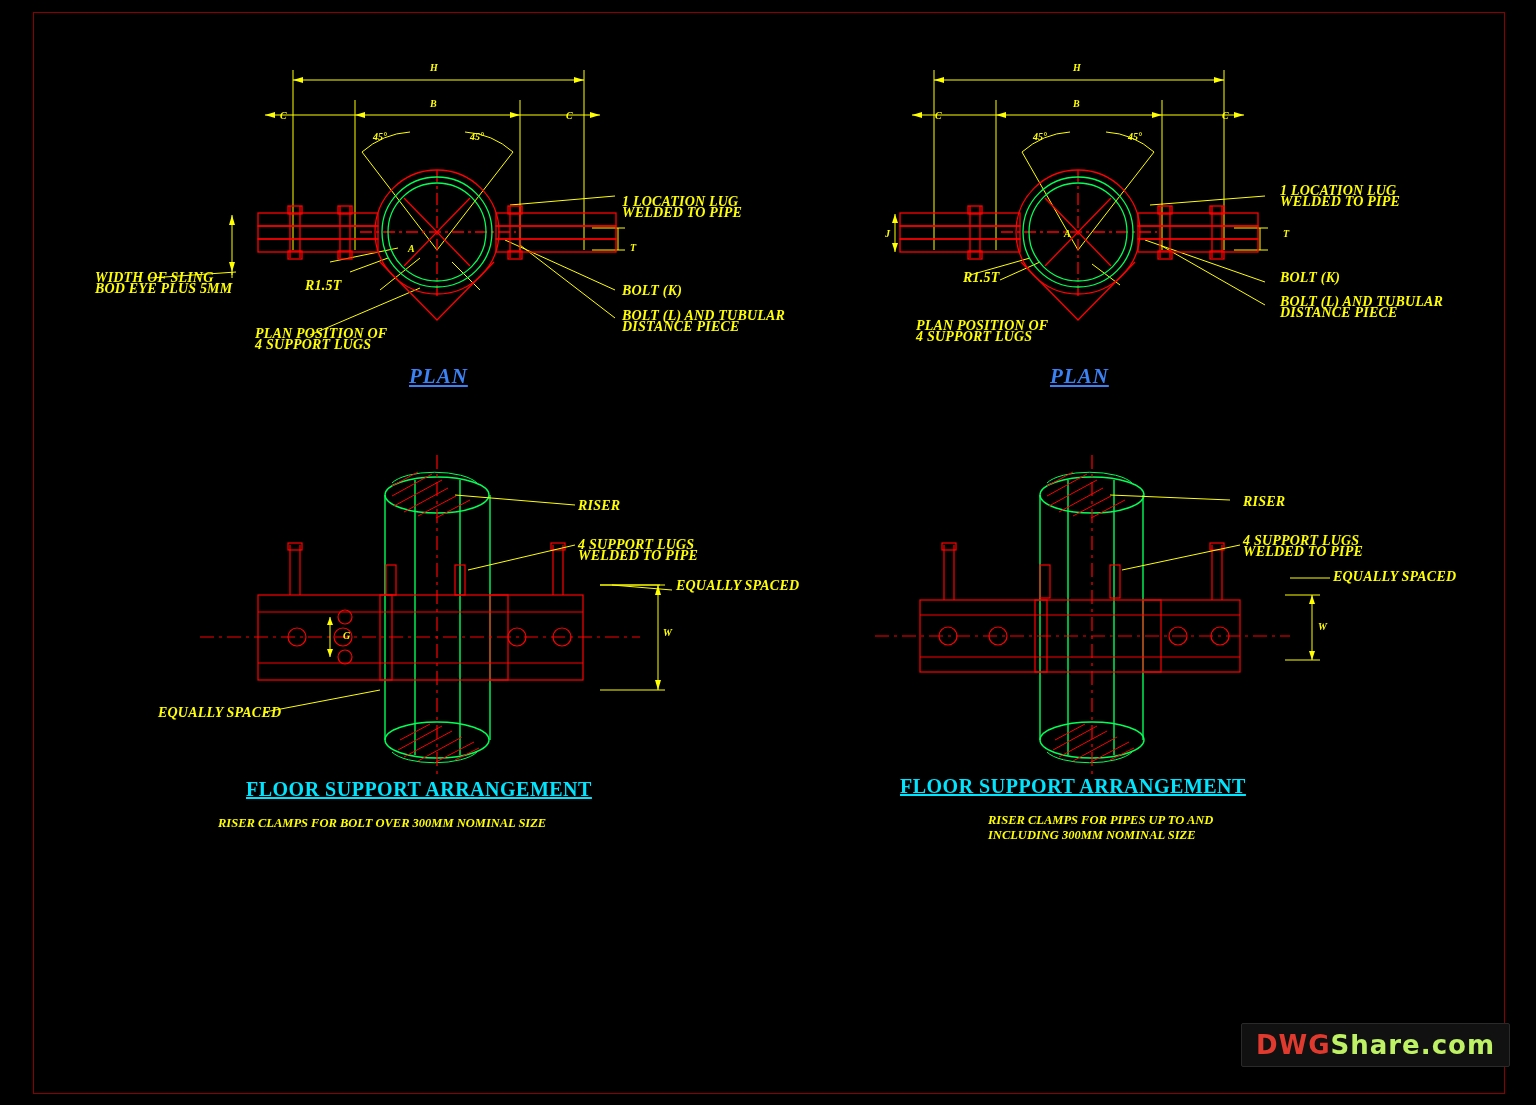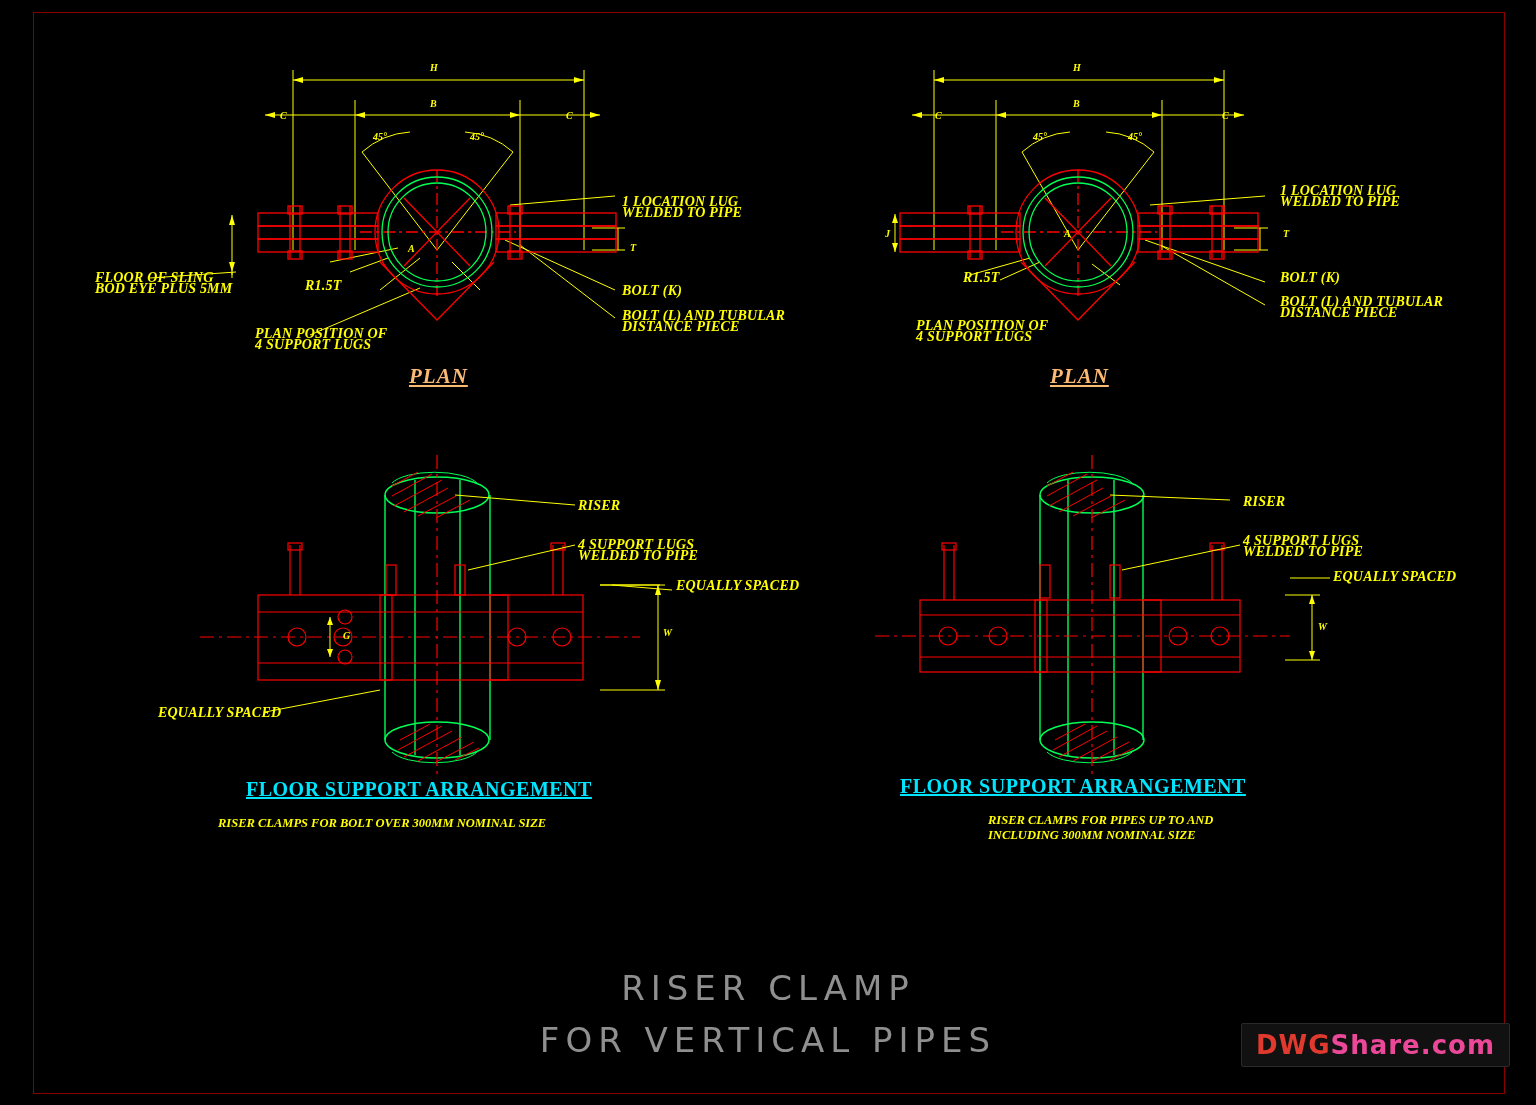--- a/index.html
+++ b/index.html
@@ -3,33 +3,33 @@
 <meta charset="utf-8">
 <style>
   html,body{margin:0;padding:0;background:#000;}
   body{width:1536px;height:1105px;position:relative;overflow:hidden;
        font-family:"Liberation Serif",serif;}
   #sheet{position:absolute;inset:0;background:#000;}
   .border{position:absolute;left:33px;top:12px;width:1470px;height:1080px;border:1px solid #8a0000;}
   .lbl{position:absolute;color:#ffff00;font-weight:bold;font-style:italic;
        font-size:14px;line-height:11px;letter-spacing:.2px;white-space:pre;}
   .dim{position:absolute;color:#ffff00;font-weight:bold;font-style:italic;font-size:10px;}
-  .plan-title{position:absolute;color:#fdba74;font-weight:bold;font-style:italic;
+  .plan-title{position:absolute;color:#3b82f6;font-weight:bold;font-style:italic;
        font-size:21px;letter-spacing:1px;text-decoration:underline;}
   .fs-title{position:absolute;color:#00e5ff;font-weight:bold;
        font-size:20px;letter-spacing:.5px;text-decoration:underline;white-space:pre;}
   .fs-sub{position:absolute;color:#ffff00;font-weight:bold;font-style:italic;
        font-size:12.5px;line-height:15px;white-space:pre;}
   .maintitle{position:absolute;color:#8f8f8f;font-family:"DejaVu Sans",sans-serif;
        font-size:34px;letter-spacing:6px;text-align:center;width:100%;}
   svg{position:absolute;left:0;top:0;width:1536px;height:1105px;overflow:visible;}
   .wm{position:absolute;right:26px;bottom:38px;background:#111;border:1px solid #2a2a2a;
       padding:6px 14px;border-radius:2px;display:flex;align-items:center;}
   .wm .red{color:#e03a2f;font-family:"DejaVu Sans",sans-serif;font-weight:bold;font-size:26px;letter-spacing:1px;}
-  .wm .gray{color:#ec4899;font-family:"DejaVu Sans",sans-serif;font-weight:bold;font-size:26px;letter-spacing:1px;}
+  .wm .gray{color:#bef264;font-family:"DejaVu Sans",sans-serif;font-weight:bold;font-size:26px;letter-spacing:1px;}
 </style>
 </head>
 <body>
 
 <div id="sheet">
   <div class="border"></div>
 
   <svg viewBox="0 0 1536 1105">
     <g stroke="#ffff00" stroke-width="1" fill="none">
 
@@ -281,21 +281,21 @@
   <div class="dim" style="left:373px;top:131px;">45°</div>
   <div class="dim" style="left:470px;top:131px;">45°</div>
   <div class="dim" style="left:408px;top:243px;">A</div>
   <div class="dim" style="left:630px;top:242px;">T</div>
   <div class="lbl" style="left:305px;top:280px;">R1.5T</div>
   <div class="lbl" style="left:622px;top:196px;">1 LOCATION LUG
 WELDED TO PIPE</div>
   <div class="lbl" style="left:622px;top:285px;">BOLT (K)</div>
   <div class="lbl" style="left:622px;top:310px;">BOLT (L) AND TUBULAR
 DISTANCE PIECE</div>
-  <div class="lbl" style="left:95px;top:272px;">FLOOR OF SLING
+  <div class="lbl" style="left:95px;top:272px;">WIDTH OF SLING
 BOD EYE PLUS 5MM</div>
   <div class="lbl" style="left:255px;top:328px;">PLAN POSITION OF
 4 SUPPORT LUGS</div>
   <div class="plan-title" style="left:409px;top:364px;">PLAN</div>
 
   <div class="dim" style="left:1073px;top:62px;">H</div>
   <div class="dim" style="left:1073px;top:98px;">B</div>
   <div class="dim" style="left:935px;top:110px;">C</div>
   <div class="dim" style="left:1222px;top:110px;">C</div>
   <div class="dim" style="left:1033px;top:131px;">45°</div>
@@ -325,20 +325,18 @@
 
   <div class="lbl" style="left:1243px;top:496px;">RISER</div>
   <div class="lbl" style="left:1243px;top:535px;">4 SUPPORT LUGS
 WELDED TO PIPE</div>
   <div class="lbl" style="left:1333px;top:571px;">EQUALLY SPACED</div>
   <div class="dim" style="left:1318px;top:621px;">W</div>
   <div class="fs-title" style="left:900px;top:775px;">FLOOR SUPPORT ARRANGEMENT</div>
   <div class="fs-sub" style="left:988px;top:813px;">RISER CLAMPS FOR PIPES UP TO AND
 INCLUDING 300MM NOMINAL SIZE</div>
 
-  <div class="maintitle" style="left:0;top:968px;">RISER CLAMP</div>
-  <div class="maintitle" style="left:0;top:1020px;">FOR VERTICAL PIPES</div>
 
   <div class="wm">
     <span class="red">DWG</span>
     <span class="gray">Share.com</span>
   </div>
 </div>
 
 </body></html>

